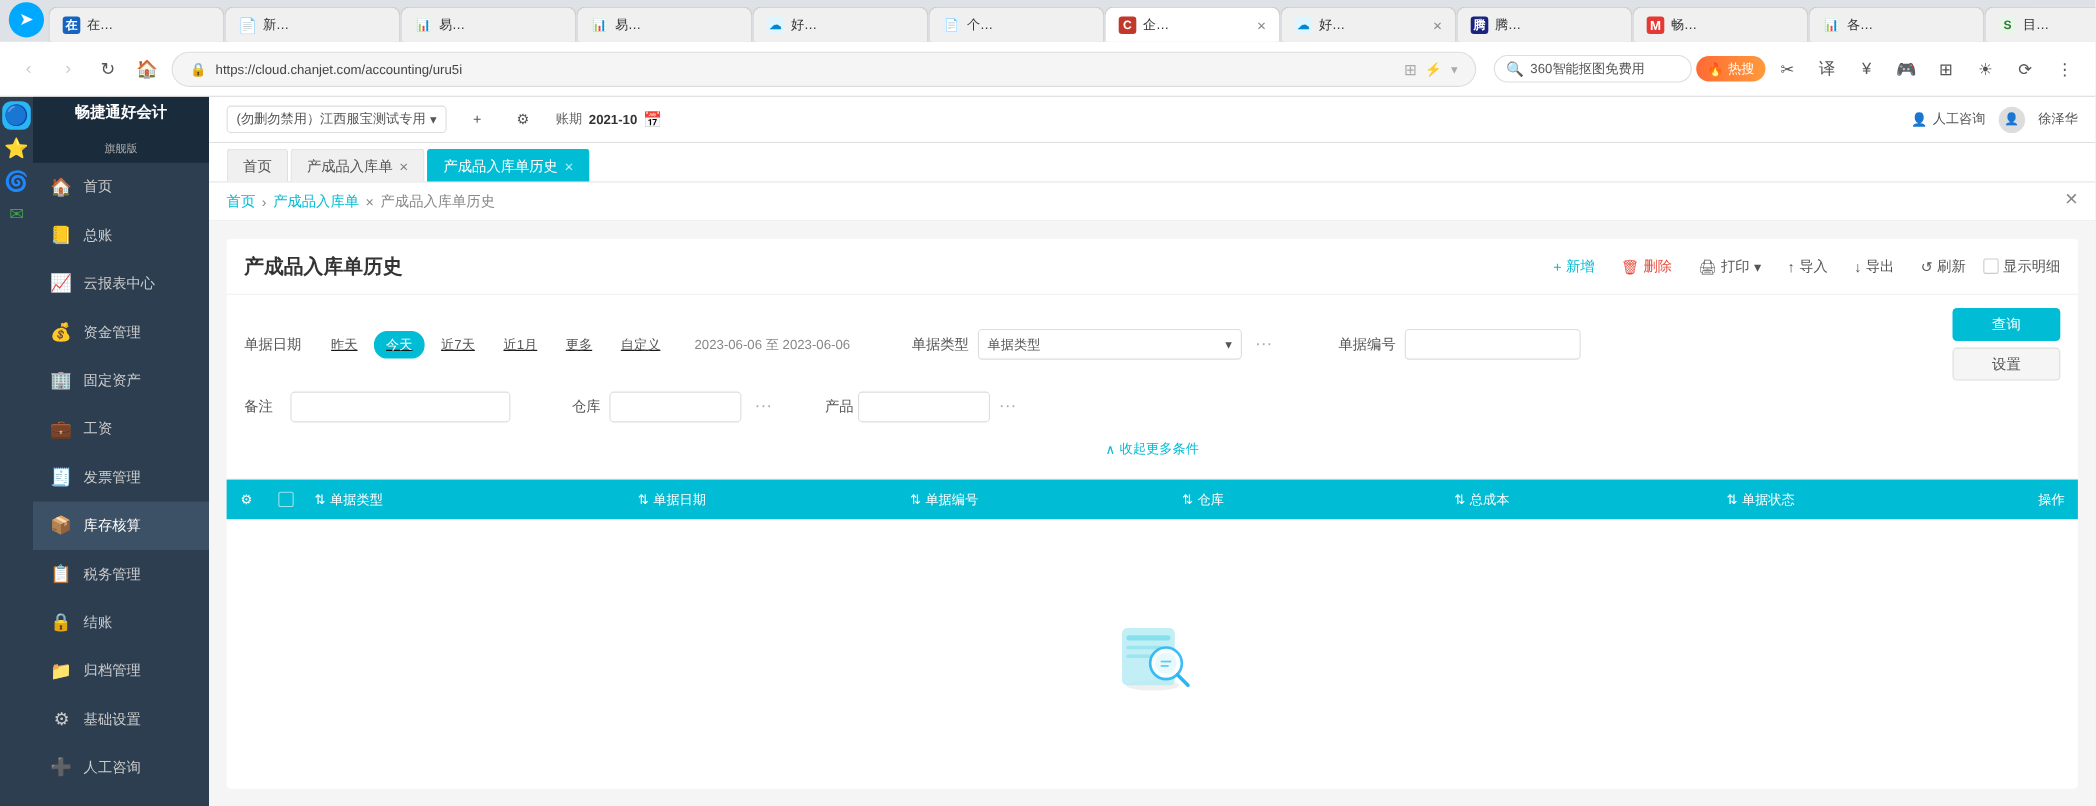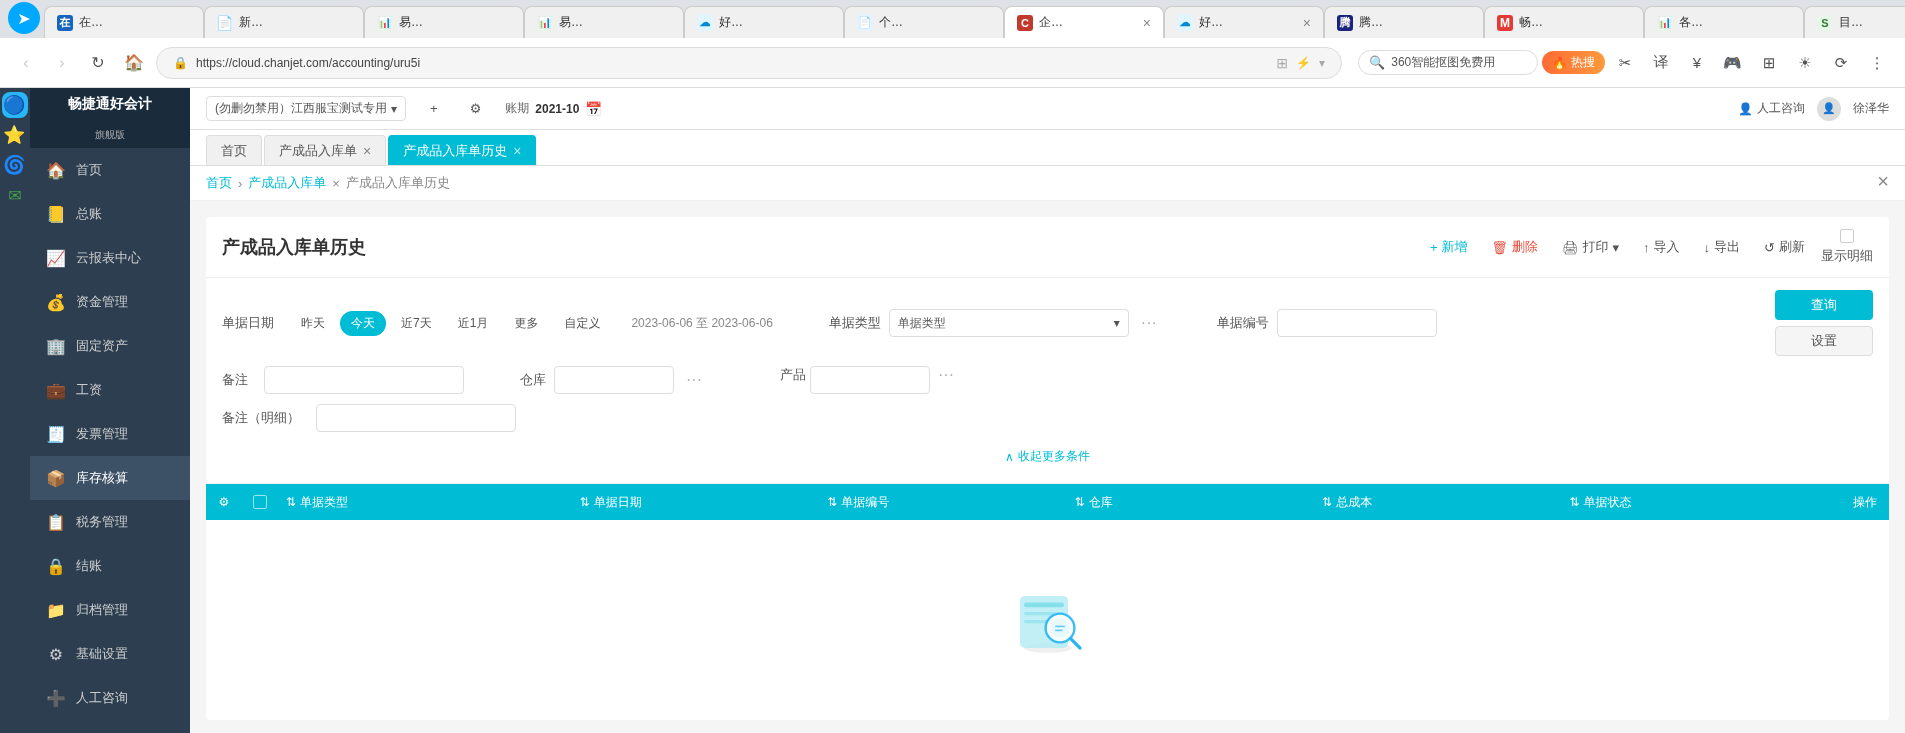--- a/index.html
+++ b/index.html
@@ -29,21 +29,21 @@
     .app-layout { flex: 1; display: flex; overflow: hidden; }
 
     
     .icon-sidebar { width: 30px; background: #2c3e50; display: flex; flex-direction: column; align-items: center; padding: 4px 0; gap: 4px; }
     .icon-sidebar-item { width: 26px; height: 26px; border-radius: 4px; display: flex; align-items: center; justify-content: center; cursor: pointer; font-size: 14px; color: #aaa; }
     .icon-sidebar-item.active { background: #3d5166; }
 
     
     .nav-sidebar { width: 160px; background: #2c3e50; display: flex; flex-direction: column; }
     .sidebar-header { height: 60px; background: #1a2b3c; display: flex; align-items: center; justify-content: center; flex-direction: column; padding: 8px; }
-    .sidebar-logo { color: #fff; font-size: 14px; font-weight: bold; text-align: center; line-height: 1.3; }
+    .sidebar-logo { color: #fff; font-size: 14px; font-weight: bold; text-align: center; line-height: 1.3; font-family: Liberation Mono, monospace; }
     .sidebar-logo-sub { color: #aaa; font-size: 10px; margin-top: 16px; }
     .sidebar-nav { flex: 1; overflow-y: auto; }
     .nav-item { height: 44px; display: flex; align-items: center; padding: 0 16px; gap: 10px; color: #ccc; cursor: pointer; font-size: 13px; }
     .nav-item.active { background: #3d5166; color: #fff; }
     .nav-item-icon { font-size: 16px; width: 20px; text-align: center; }
 
     
     .main-content { flex: 1; display: flex; flex-direction: column; background: #f5f5f5; overflow: hidden; }
 
     
@@ -68,28 +68,28 @@
     
     .inner-page { background: #fff; border-radius: 4px; padding: 0; min-height: 100%; display: flex; flex-direction: column; }
 
     
     .page-header { display: flex; align-items: center; padding: 12px 16px; border-bottom: 1px solid #f0f0f0; }
     .page-title { font-size: 18px; font-weight: bold; color: #333; flex: 1; }
     .page-actions { display: flex; align-items: center; gap: 8px; }
     .action-btn { display: flex; align-items: center; gap: 4px; font-size: 13px; color: #555; cursor: pointer; padding: 4px 8px; border-radius: 4px; }
     .action-btn.primary { color: #00bcd4; }
     .action-btn.danger { color: #e74c3c; }
-    .show-detail-cb { display: flex; align-items: center; gap: 4px; font-size: 13px; color: #555; cursor: pointer; flex-direction: column; }
+    .show-detail-cb { display: flex; align-items: center; gap: 4px; font-size: 13px; color: #555; cursor: pointer; }
     .checkbox { width: 14px; height: 14px; border: 1px solid #ccc; border-radius: 2px; display: inline-block; }
 
     
     .filter-area { padding: 12px 16px; border-bottom: 1px solid #f0f0f0; }
     .filter-row { display: flex; align-items: center; gap: 16px; margin-bottom: 10px; }
     .filter-label { font-size: 13px; color: #555; white-space: nowrap; }
-    .date-btns { display: flex; align-items: center; gap: 4px; }
+    .date-btns { display: flex; align-items: center; gap: 4px; text-decoration: underline; }
     .date-btn { padding: 3px 10px; border-radius: 4px; font-size: 12px; cursor: pointer; color: #555; border: 1px solid transparent; }
     .date-btn.active { background: #00bcd4; color: #fff; border-color: #00bcd4; border-radius: 12px; }
     .date-range { font-size: 12px; color: #888; margin-left: 4px; }
     .filter-select { height: 28px; border: 1px solid #ddd; border-radius: 4px; padding: 0 8px; font-size: 12px; color: #555; min-width: 120px; cursor: pointer; display: flex; align-items: center; justify-content: space-between; gap: 4px; }
     .filter-input { height: 28px; border: 1px solid #ddd; border-radius: 4px; padding: 0 8px; font-size: 12px; color: #555; width: 200px; }
     .filter-dots { color: #aaa; cursor: pointer; font-size: 16px; padding: 0 4px; }
 
     .collapse-btn { display: flex; align-items: center; gap: 4px; color: #00bcd4; font-size: 12px; cursor: pointer; justify-content: center; padding: 6px 0; }
     .btn-query { background: #00bcd4; color: #fff; border: none; border-radius: 4px; padding: 6px 36px; font-size: 13px; cursor: pointer; }
     .btn-settings { background: #f5f5f5; color: #555; border: 1px solid #ddd; border-radius: 4px; padding: 5px 16px; font-size: 13px; cursor: pointer; }
@@ -429,31 +429,27 @@
             <div class="filter-row">
               <span class="filter-label">备注</span>
               <input class="filter-input" type="text" style="width: 200px;">
 
               <div style="margin-left:40px;display:flex;align-items:center;gap:8px;">
                 <span class="filter-label">仓库</span>
                 <input class="filter-input" type="text" style="width: 120px;">
                 <span class="filter-dots">···</span>
               </div>
 
-              <div style="margin-left:58px;display:flex;align-items:flex-start;gap:4px;">
+              <div style="margin-left:28px;display:flex;align-items:center;gap:4px;">
                 <span class="filter-label">产品</span>
                 <input class="filter-input" type="text" style="width: 120px;">
                 <span class="filter-dots">···</span>
               </div>
             </div>
 
-            <div class="filter-row">
-              <span class="filter-label">备注（明细）</span>
-              <input class="filter-input" type="text" style="width: 200px;">
-            </div>
 
             <div class="collapse-btn">
               <span>∧</span>
               <span>收起更多条件</span>
             </div>
           </div>
 
           <div class="data-table-header">
             <div class="th-cell th-gear">
               <span>⚙</span>

